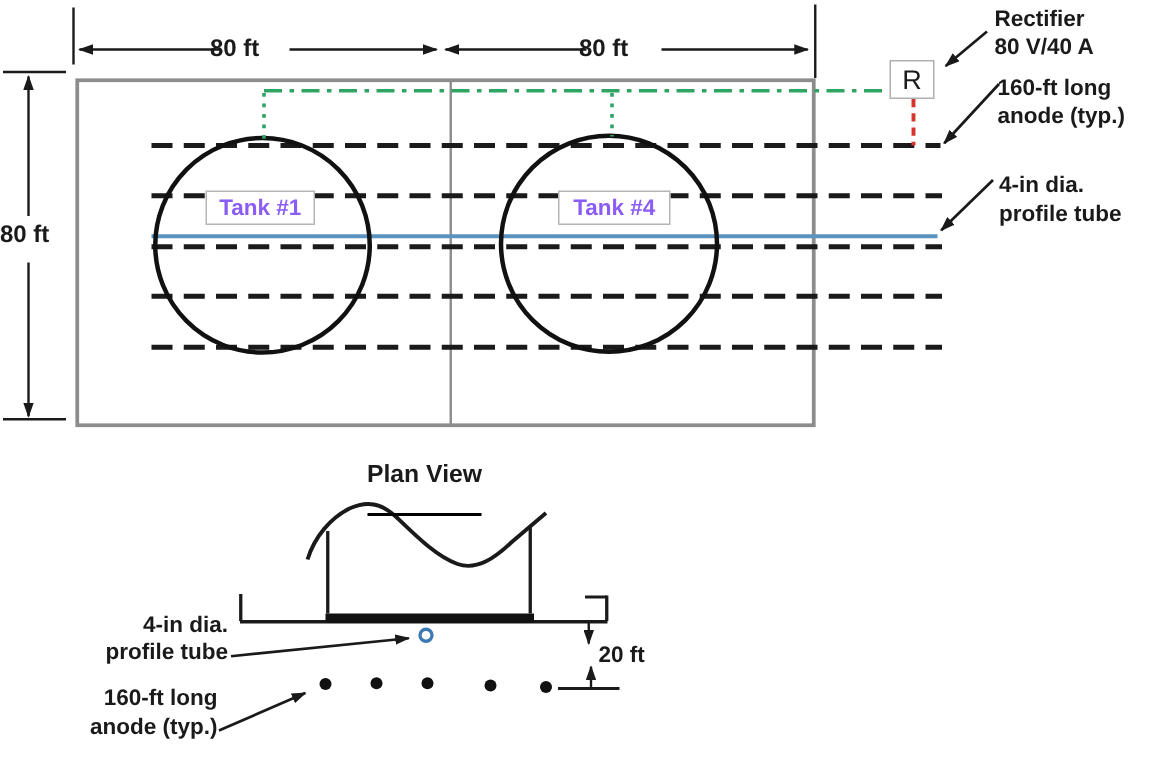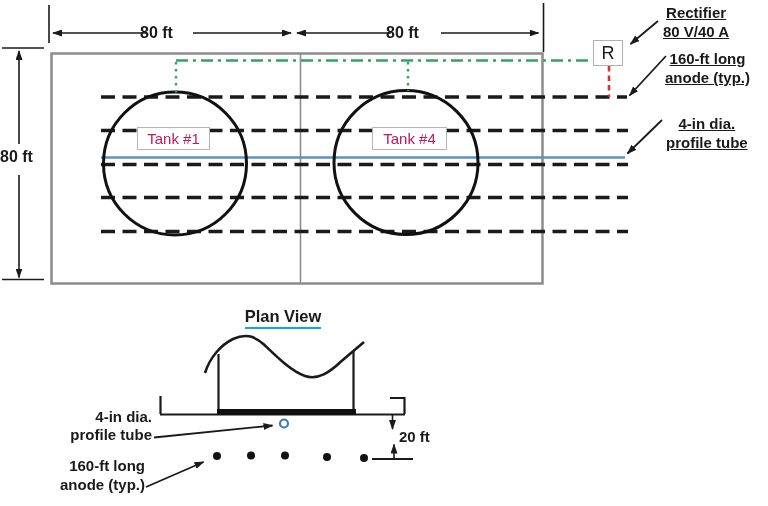--- a/index.html
+++ b/index.html
@@ -6,31 +6,31 @@
   .stage{
     position:relative;width:768px;height:506px;background:#ffffff;overflow:hidden;
     font-family:"Liberation Sans","DejaVu Sans",sans-serif;color:#1a1a1a;
   }
   .stage svg{position:absolute;left:0;top:0;}
   .lbl{position:absolute;font-weight:700;font-size:15px;line-height:19px;white-space:nowrap;}
   .lbl span{display:block;}
   .dim{position:absolute;font-weight:700;font-size:16px;white-space:nowrap;}
   .tankbox{
     position:absolute;background:#ffffff;border:1.5px solid #b5b5b5;
-    font-size:15px;font-weight:400;text-align:center;color:#be185d;
+    font-size:15px;font-weight:700;text-align:center;color:#8b5cf6;
     display:flex;align-items:center;justify-content:center;
   }
   .rbox{
     position:absolute;left:593px;top:40px;width:30px;height:26px;
     background:#ffffff;border:1.5px solid #b0b0b0;box-sizing:border-box;
     font-size:18px;font-weight:400;display:flex;align-items:center;justify-content:center;
   }
   .vtitle{position:absolute;width:100px;text-align:center;font-size:16.5px;font-weight:700;}
-  .vtitle span{display:inline-block;border-bottom:2px solid #0ea5e9;padding-bottom:1px;}
-  .rightlbl{text-align:center;text-decoration:underline;}
+  .vtitle span{display:inline-block;border-bottom:2px solid #000000;padding-bottom:16px;}
+  .rightlbl{text-align:left;}
   .leftlbl{text-align:right;}
 </style>
 </head>
 <body>
 
 <div class="stage">
 
   <svg width="768" height="506" viewBox="0 0 768 506">
     <defs>
       <marker id="ah" viewBox="0 0 10 7" refX="9" refY="3.5" markerWidth="10" markerHeight="7" orient="auto-start-reverse" markerUnits="userSpaceOnUse">

